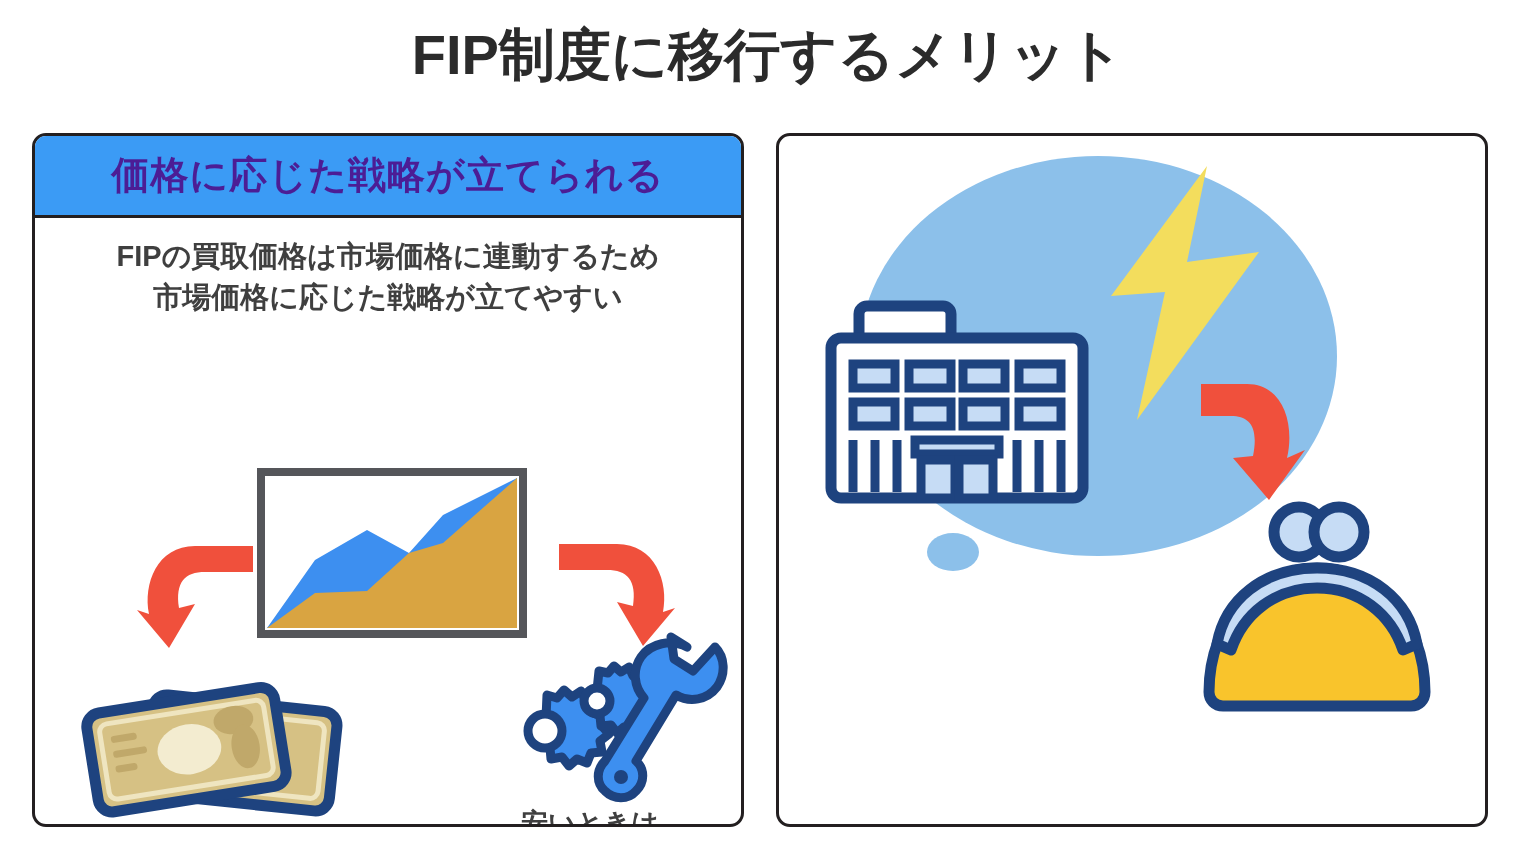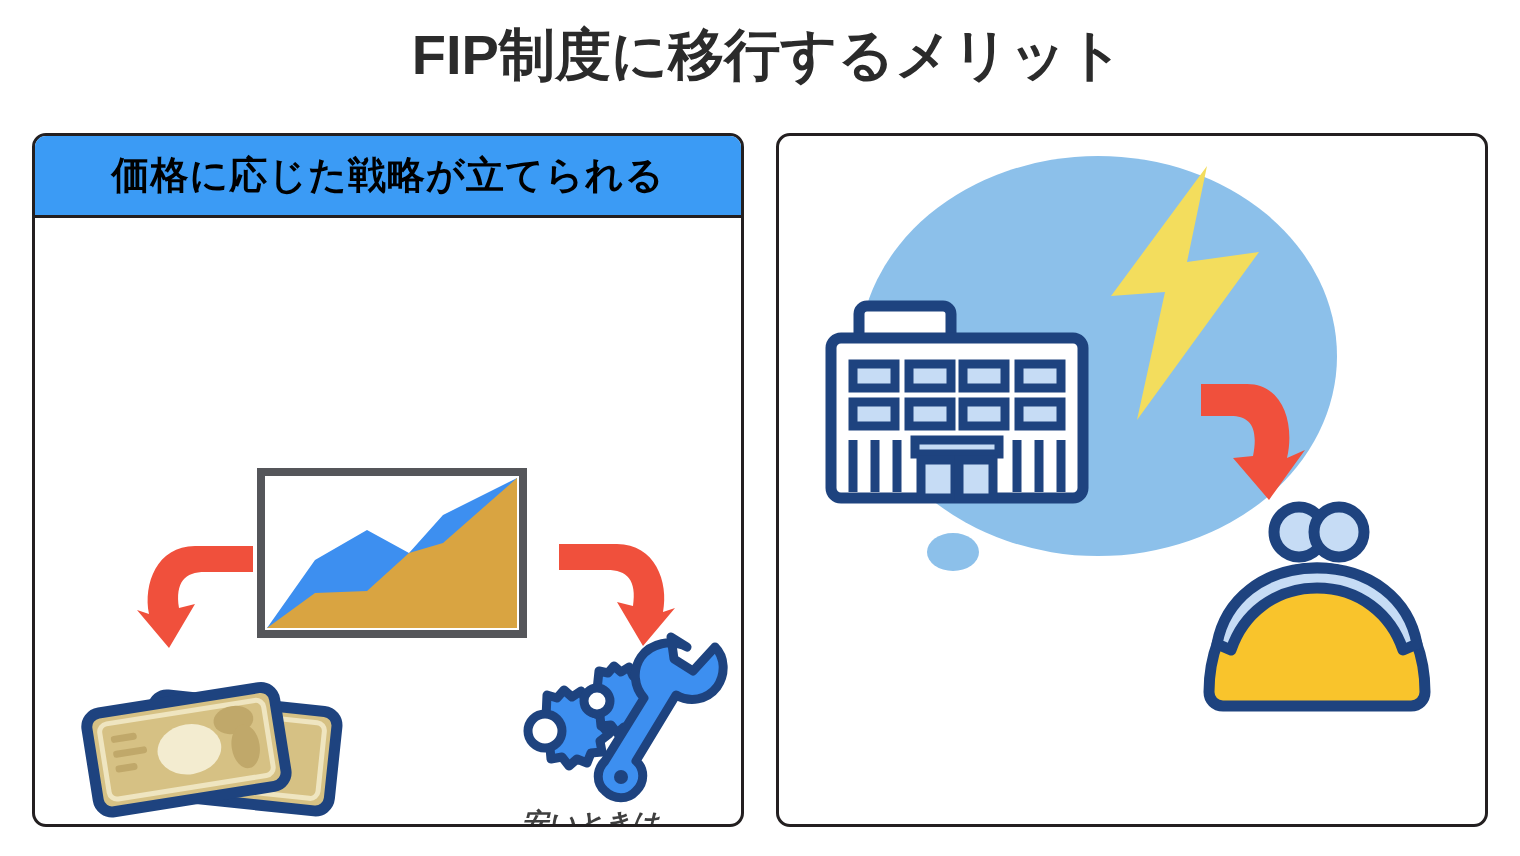--- a/index.html
+++ b/index.html
@@ -53,21 +53,21 @@
   .panel-header {
     height: 82px;
     background: #3b9bf5;
     display: flex;
     align-items: center;
     justify-content: center;
     border-bottom: 3px solid #231f20;
     box-sizing: border-box;
   }
   .panel-header-text {
-    color: #000000;
+    color: #4c1d95;
     font-size: 38px;
     font-weight: bold;
     letter-spacing: 1px;
     white-space: nowrap;
   }
   .panel-body {
     position: relative;
     height: 606px;
   }
 
@@ -123,21 +123,20 @@
     font-size: 27px;
     font-weight: bold;
     color: #3f3f3f;
     line-height: 1.3;
     text-align: center;
   }
   .caption-right {
     left: 400px;
     top: 588px;
     width: 310px;
-    font-style: italic;
   }
 
   
   .cloud {
     position: absolute;
     left: 80px;
     top: 20px;
     width: 478px;
     height: 400px;
     background: #8cc0ea;
@@ -189,20 +188,24 @@
 <div class="page-title">FIP制度に移行するメリット</div>
 
 <div class="panels">
 
   <div class="panel">
     <div class="panel-header">
       <div class="panel-header-text">価格に応じた戦略が立てられる</div>
     </div>
     <div class="panel-body">
 
+      <div class="lead-text">
+        <div>FIPの買取価格は市場価格に連動するため</div>
+        <div>市場価格に応じた戦略が立てやすい</div>
+      </div>
 
       <div class="chart-icon">
         <svg viewBox="0 0 270 170" width="270" height="170">
           <rect x="4" y="4" width="262" height="162" fill="#ffffff" stroke="#55565a" stroke-width="8"></rect>
           <polygon points="10,160 58,92 110,62 152,85 186,47 260,10 260,160" fill="#3d8ff0"></polygon>
           <polygon points="10,160 58,125 110,123 152,85 186,75 260,10 260,160" fill="#d9a441"></polygon>
           <rect x="4" y="4" width="262" height="162" fill="none" stroke="#55565a" stroke-width="8"></rect>
         </svg>
       </div>
 

